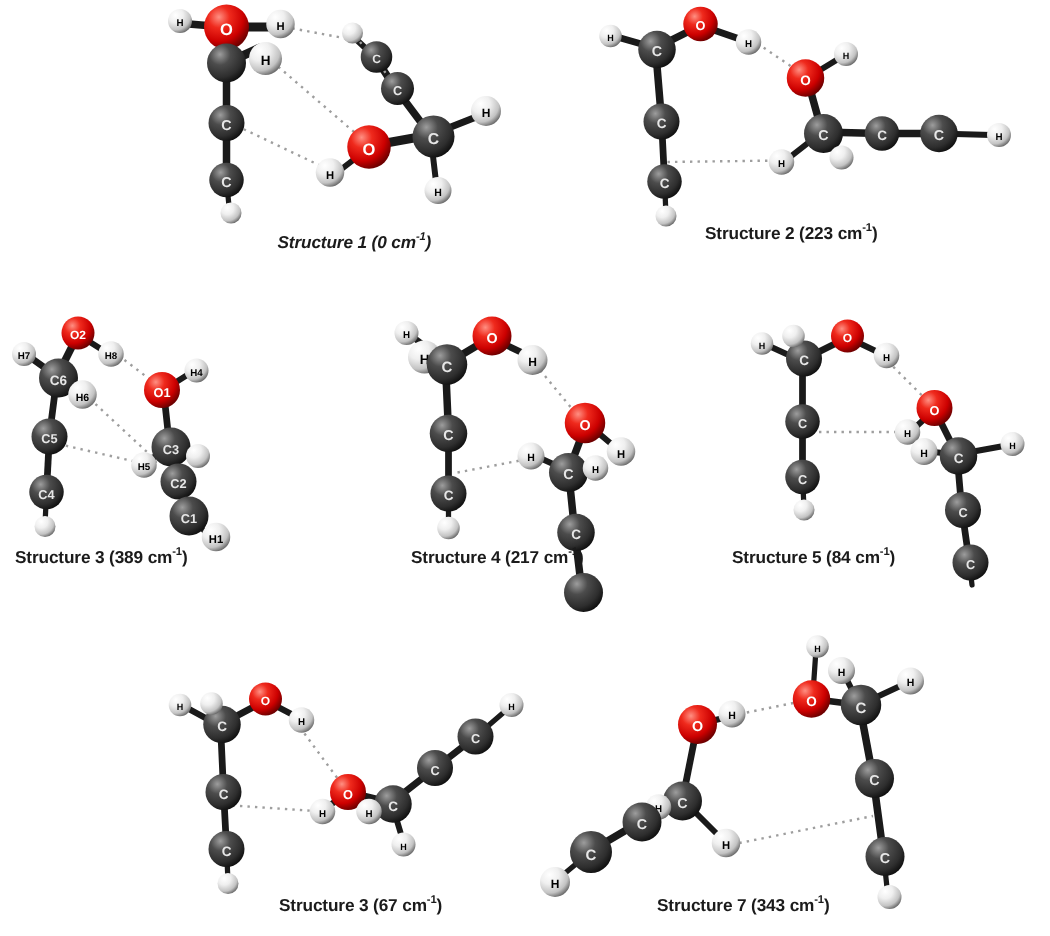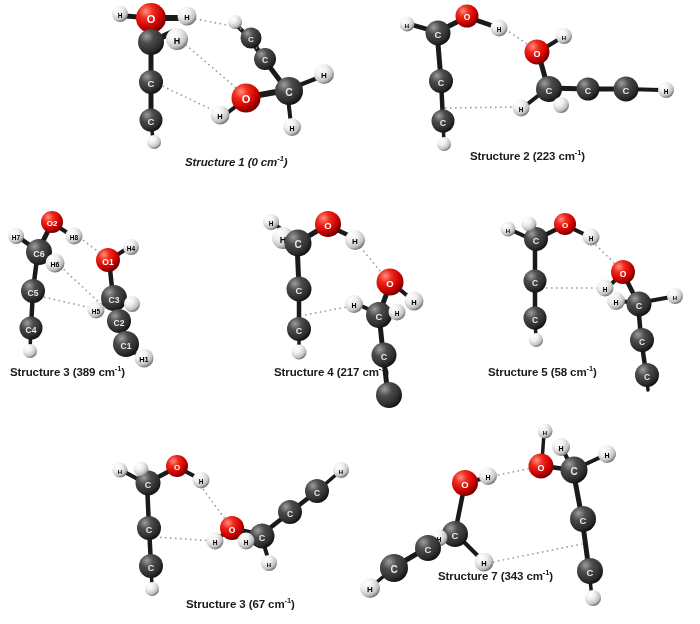--- a/index.html
+++ b/index.html
@@ -333,21 +333,21 @@
         <circle cx="180" cy="91" r="8" fill="url(#gH)"></circle>
         <text x="180" y="94.5" text-anchor="middle" font-size="6" fill="#000">H</text>
         <circle cx="147" cy="135" r="12" fill="url(#gC)"></circle>
         <text x="147" y="139.5" text-anchor="middle" font-size="8.5" fill="#e7e7e7">C</text>
         <circle cx="152" cy="170" r="12" fill="url(#gC)"></circle>
         <text x="152" y="174.5" text-anchor="middle" font-size="8.5" fill="#e7e7e7">C</text>
       </g>
     </svg>
   </div>
   <div class="caption" style="left:488px;top:366px;">
-    <span>Structure 5 (58 cm</span><sup>-1</sup><span>)</span>
+    <span>Structure 5 (84 cm</span><sup>-1</sup><span>)</span>
   </div>
 
   <div class="panel" style="left:105px;top:445px;width:255px;height:145px;">
     <svg class="mol" viewBox="0 0 255 145">
       <g stroke="#1a1a1a" stroke-linecap="round">
         <line x1="16" y1="25" x2="40" y2="38" stroke-width="4"></line>
         <line x1="42" y1="38" x2="72" y2="22" stroke-width="4.5"></line>
         <line x1="42" y1="38" x2="44" y2="82" stroke-width="4.5"></line>
         <line x1="44" y1="82" x2="46" y2="120" stroke-width="4.5"></line>
         <line x1="46" y1="120" x2="47" y2="143" stroke-width="3.5"></line>
@@ -452,17 +452,17 @@
         <text x="114" y="148" text-anchor="middle" font-size="7.5" fill="#000">H</text>
         <circle cx="58" cy="130" r="13" fill="url(#gC)"></circle>
         <text x="58" y="134.5" text-anchor="middle" font-size="9.5" fill="#e7e7e7">C</text>
         <circle cx="24" cy="150" r="14" fill="url(#gC)"></circle>
         <text x="24" y="155" text-anchor="middle" font-size="10" fill="#e7e7e7">C</text>
         <circle cx="0" cy="170" r="10" fill="url(#gH)"></circle>
         <text x="0" y="174" text-anchor="middle" font-size="8" fill="#000">H</text>
       </g>
     </svg>
   </div>
-  <div class="caption" style="left:438px;top:570px;">
+  <div class="caption" style="left:438px;top:598px;">
     <span>Structure 7 (343 cm</span><sup>-1</sup><span>)</span>
   </div>
 
 </div>
 
 </body></html>

